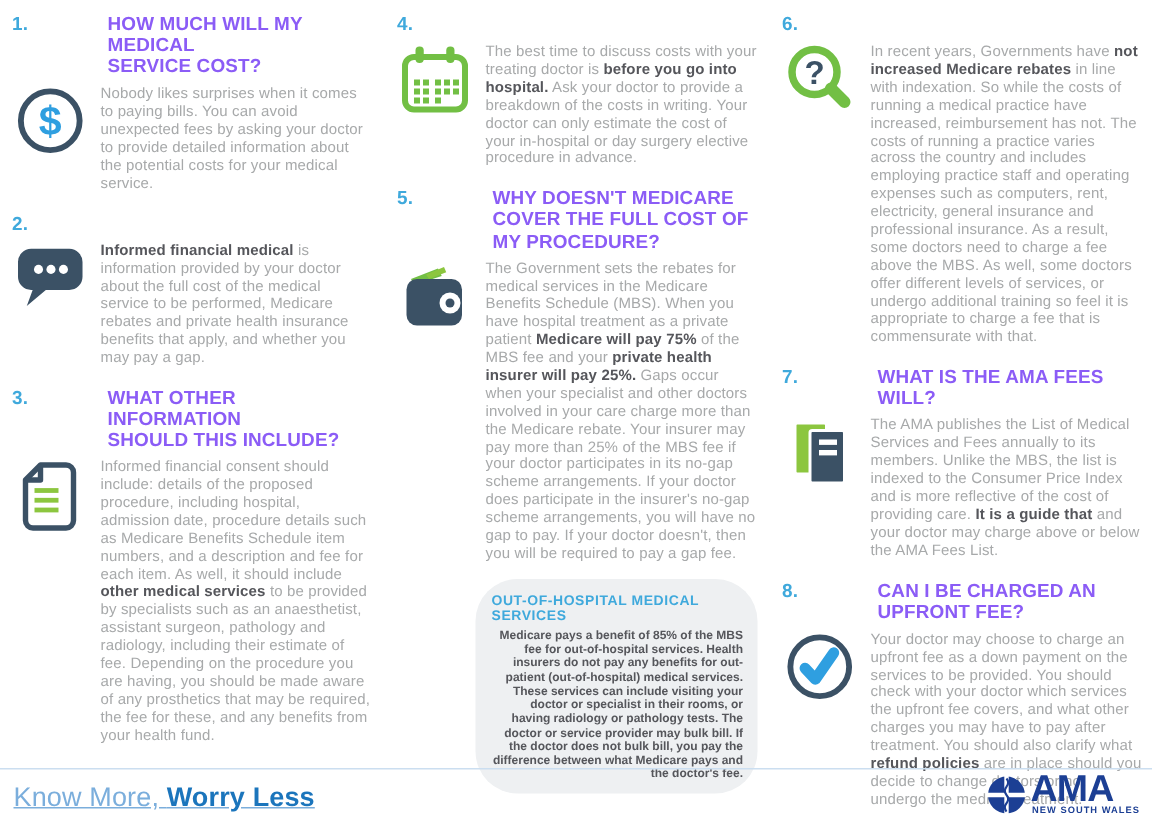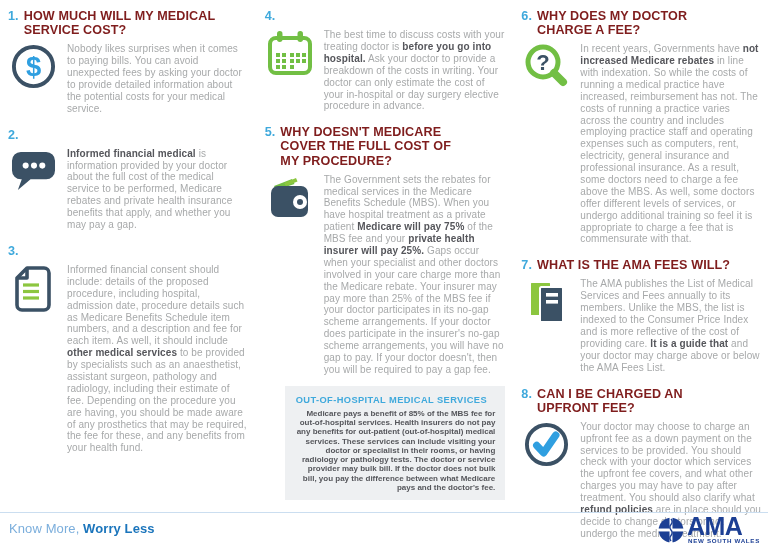--- a/index.html
+++ b/index.html
@@ -12,45 +12,45 @@
     position:absolute; left:8px; top:9px; width:754px;
     display:grid; grid-template-columns:1fr 1fr 1fr; column-gap:16px;
   }
   .qa + .qa { margin-top:13px; }
   .qa h2 {
     display:flex; gap:5px; font-size:12.6px; font-weight:bold;
     line-height:1.12; letter-spacing:0.1px; margin-bottom:6px;
     white-space:pre-line;
   }
   .num { color:#3FA9DC; flex:none; }
-  .title { color:#7f1d1d; white-space:pre-line; }
+  .title { color:#8b5cf6; white-space:pre-line;margin-left:48px; }
   .row { display:flex; gap:9px; }
   .iconbox { width:50px; flex:none; display:flex; justify-content:center; }
   .body {
     flex:1; font-size:10px; line-height:1.19; color:#A7A9AA;
     letter-spacing:0.1px;
   }
   .body .b, .b { font-weight:bold; color:#55565B; }
   .infobox {
-    margin:10px 0 0 20px; background:#EEF0F2; padding:9px 10px 8px 11px;
+    margin:10px 0 0 52px; background:#EEF0F2; padding:9px 10px 8px 11px;border-radius:28px;
   }
   .infobox h3 {
     color:#3FA9DC; font-size:9.3px; font-weight:bold;
     letter-spacing:0.4px; margin-bottom:4px;
   }
   .infobox p {
     font-size:8px; font-weight:bold; color:#55565B; line-height:1.16;text-align:right;
   }
   .rule {
     position:absolute; left:0; right:0; top:512px;
     border-top:1.5px solid #CBDEF0;
   }
   .tagline {
-    position:absolute; left:9px; top:521px; font-size:13px;
-    color:#7BAEDC; letter-spacing:0.1px;
+    position:absolute; left:9px; top:521px; font-size:18px;
+    color:#7BAEDC; letter-spacing:0.1px;text-decoration:underline;
   }
   .tagline .bold { color:#1B75BC; font-weight:bold; }
   .logo {
     position:absolute; right:8px; top:516px;
     display:flex; align-items:center; gap:3px;
   }
   .logo-text { display:flex; flex-direction:column; align-items:flex-start; }
   .logo-ama {
     font-size:25px; font-weight:bold; color:#1C3F94;
     letter-spacing:-0.5px; line-height:0.82;
@@ -92,21 +92,22 @@
               <circle cx="16" cy="18" r="3.1" fill="#fff"></circle>
               <circle cx="24.5" cy="18" r="3.1" fill="#fff"></circle>
               <circle cx="33" cy="18" r="3.1" fill="#fff"></circle>
             </svg>
           </span>
           <p class="body"><span class="b">Informed financial medical</span><span> is information provided by your doctor about the full cost of the medical service to be performed, Medicare rebates and private health insurance benefits that apply, and whether you may pay a gap.</span></p>
         </div>
       </section>
 
       <section class="qa">
-        <h2><span class="num">3.</span></h2>
+        <h2><span class="num">3.</span><span class="title">WHAT OTHER INFORMATION
+SHOULD THIS INCLUDE?</span></h2>
         <div class="row">
           <span class="iconbox">
             <svg width="46" height="50" viewBox="0 0 46 50">
               <path d="M17 4 H34 a5 5 0 0 1 5 5 V41 a5 5 0 0 1 -5 5 H12 a5 5 0 0 1 -5 -5 V14 z" fill="#fff" stroke="#3B5165" stroke-width="3.6" stroke-linejoin="round"></path>
               <path d="M17 4 V14 H7" fill="none" stroke="#3B5165" stroke-width="3.6" stroke-linejoin="round"></path>
               <g stroke="#8CC63F" stroke-width="3.2">
                 <line x1="13" y1="21" x2="29" y2="21"></line>
                 <line x1="13" y1="27.5" x2="29" y2="27.5"></line>
                 <line x1="13" y1="34" x2="29" y2="34"></line>
               </g>
@@ -170,22 +171,21 @@
       <aside class="infobox">
         <h3>OUT-OF-HOSPITAL MEDICAL SERVICES</h3>
         <p>Medicare pays a benefit of 85% of the MBS fee for out-of-hospital services. Health insurers do not pay any benefits for out-patient (out-of-hospital) medical services. These services can include visiting your doctor or specialist in their rooms, or having radiology or pathology tests. The doctor or service provider may bulk bill. If the doctor does not bulk bill, you pay the difference between what Medicare pays and the doctor's fee.</p>
       </aside>
 
     </div>
 
     <div class="col">
 
       <section class="qa">
-        <h2><span class="num">6.</span><span class="title">WHY DOES MY DOCTOR
-CHARGE A FEE?</span></h2>
+        <h2><span class="num">6.</span></h2>
         <div class="row">
           <span class="iconbox">
             <svg width="48" height="50" viewBox="0 0 48 50">
               <circle cx="21" cy="19" r="15" fill="none" stroke="#72BF44" stroke-width="5"></circle>
               <line x1="32" y1="30" x2="41" y2="39" stroke="#72BF44" stroke-width="8" stroke-linecap="round"></line>
               <text x="21" y="27" font-size="22" font-weight="bold" fill="#3B5165" text-anchor="middle" font-family="Liberation Sans, sans-serif">?</text>
             </svg>
           </span>
           <p class="body"><span>In recent years, Governments have </span><span class="b">not increased Medicare rebates</span><span> in line with indexation. So while the costs of running a medical practice have increased, reimbursement has not. The costs of running a practice varies across the country and includes employing practice staff and operating expenses such as computers, rent, electricity, general insurance and professional insurance. As a result, some doctors need to charge a fee above the MBS. As well, some doctors offer different levels of services, or undergo additional training so feel it is appropriate to charge a fee that is commensurate with that.</span></p>
         </div>

